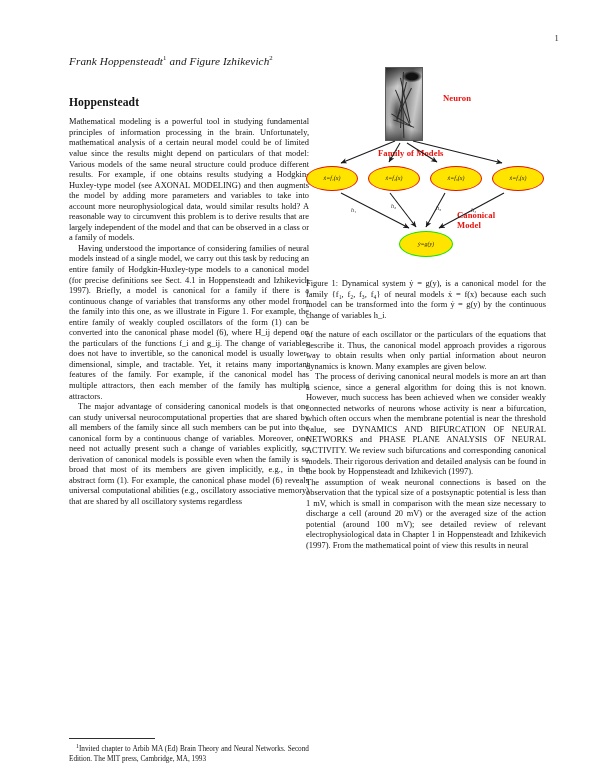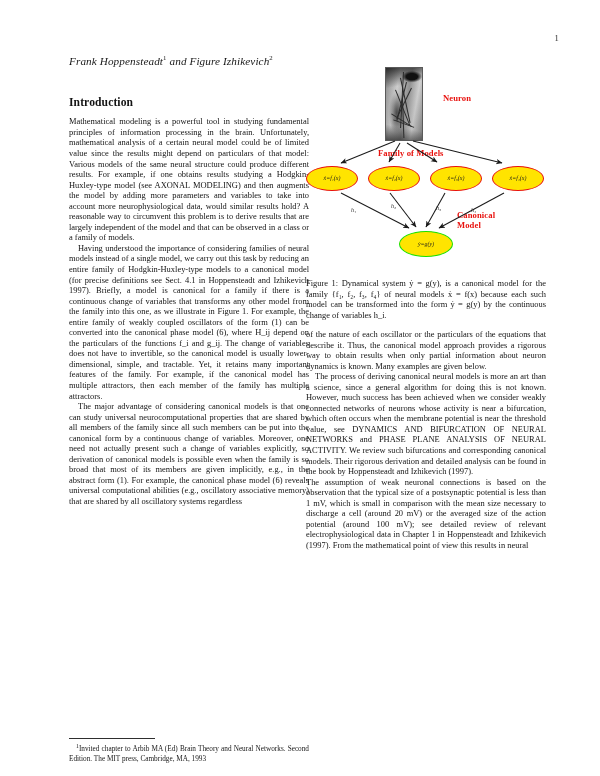--- a/index.html
+++ b/index.html
@@ -217,21 +217,21 @@
 
 <div class="page">
 
   <div class="page-number">1</div>
 
   <div class="title-block">
     <div class="authors"><span>Frank Hoppensteadt</span><sup>1</sup><span> and </span><span>Figure Izhikevich</span><sup>2</sup></div>
   </div>
 
   <div class="col col-left">
-    <h2 class="section">Introduction</h2>
+    <h2 class="section">Hoppensteadt</h2>
     <p class="body first">Mathematical modeling is a powerful tool in studying fundamental principles of information processing in the brain. Unfortunately, mathematical analysis of a certain neural model could be of limited value since the results might depend on particulars of that model: Various models of the same neural structure could produce different results. For example, if one obtains results studying a Hodgkin-Huxley-type model (see AXONAL MODELING) and then augments the model by adding more parameters and variables to take into account more neurophysiological data, would similar results hold? A reasonable way to circumvent this problem is to derive results that are largely independent of the model and that can be observed in a class or a family of models.</p>
     <p class="body">Having understood the importance of considering families of neural models instead of a single model, we carry out this task by reducing an entire family of Hodgkin-Huxley-type models to a canonical model (for precise definitions see Sect. 4.1 in Hoppensteadt and Izhikevich 1997). Briefly, a model is canonical for a family if there is a continuous change of variables that transforms any other model from the family into this one, as we illustrate in Figure 1. For example, the entire family of weakly coupled oscillators of the form (1) can be converted into the canonical phase model (6), where H_ij depend on the particulars of the functions f_i and g_ij. The change of variables does not have to invertible, so the canonical model is usually lower-dimensional, simple, and tractable. Yet, it retains many important features of the family. For example, if the canonical model has multiple attractors, then each member of the family has multiple attractors.</p>
     <p class="body">The major advantage of considering canonical models is that one can study universal neurocomputational properties that are shared by all members of the family since all such members can be put into the canonical form by a continuous change of variables. Moreover, one need not actually present such a change of variables explicitly, so derivation of canonical models is possible even when the family is so broad that most of its members are given implicitly, e.g., in the abstract form (1). For example, the canonical phase model (6) reveals universal computational abilities (e.g., oscillatory associative memory) that are shared by all oscillatory systems regardless</p>
   </div>
 
   <div class="footnote-wrap">
     <div class="footnote-rule"></div>
     <div class="footnote"><sup>1</sup><span>Invited chapter to Arbib MA (Ed) Brain Theory and Neural Networks. Second Edition. The MIT press, Cambridge, MA, 1993</span></div>
   </div>
 

